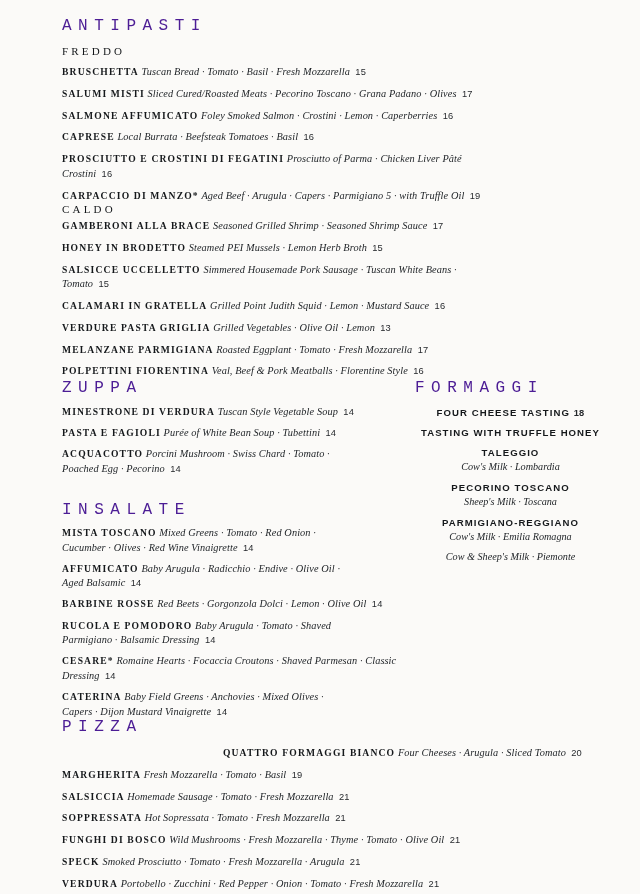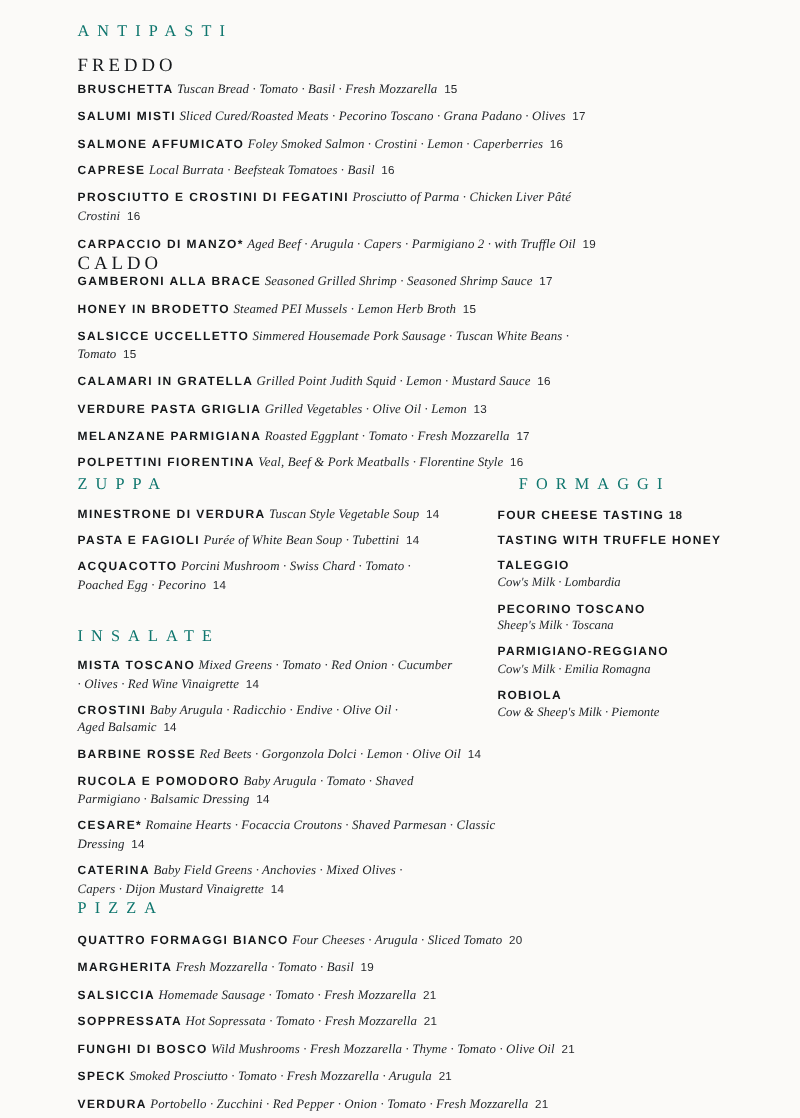--- a/index.html
+++ b/index.html
@@ -17,48 +17,48 @@
   .page {
     position: relative;
     width: 640px;
     height: 894px;
     padding: 0;
     box-sizing: border-box;
   }
 
   
   .section-title {
-    font-family: Liberation Serif, serif;
-    font-size: 13px;
+    font-family: Liberation Mono, monospace;
+    font-size: 16px;
     font-weight: 400;
     letter-spacing: 6.5px;
-    color: #0f766e;
+    color: #4c1d95;
     margin: 0;
     line-height: 1;
     white-space: nowrap;
   }
   .sub-title {
     font-family: "Liberation Serif", serif;
-    font-size: 15px;
+    font-size: 11px;
     font-weight: 400;
     letter-spacing: 3.2px;
     color: #14171a;
     margin: 0;
     line-height: 1;
   }
 
   
   .item {
     margin: 0;
     line-height: 1.42;
     font-size: 0;
     max-width: 430px;
   }
   .item-name {
-    font-family: Liberation Sans, sans-serif;
+    font-family: Liberation Serif, serif;
     font-size: 9.6px;
     font-weight: bold;
     letter-spacing: 1.15px;
     color: #15181b;
     white-space: nowrap;
   }
   .item-desc {
     font-family: "Liberation Serif", serif;
     font-style: italic;
     font-size: 10.3px;
@@ -75,21 +75,21 @@
 
   
   .blk { position: absolute; }
 
   
   .list-tight > .item { margin-bottom: 7.2px; }
   .list-wrap  > .item { margin-bottom: 6.5px; }
 
   
   .cheese {
-    text-align: left;
+    text-align: center;
     width: 225px;
     margin-bottom: 6px;
   }
   .cheese-name {
     font-family: "Liberation Sans", sans-serif;
     font-size: 9.6px;
     font-weight: bold;
     letter-spacing: 1.05px;
     color: #15181b;
     display: block;
@@ -134,21 +134,21 @@
     <div class="item">
       <span class="item-name">CAPRESE</span>
       <span class="item-desc">&nbsp;<span>Local Burrata · Beefsteak Tomatoes · Basil</span>&nbsp;&nbsp;<span class="item-price">16</span></span>
     </div>
     <div class="item">
       <span class="item-name">PROSCIUTTO E CROSTINI DI FEGATINI</span>
       <span class="item-desc">&nbsp;<span>Prosciutto of Parma · Chicken Liver Pâté Crostini</span>&nbsp;&nbsp;<span class="item-price">16</span></span>
     </div>
     <div class="item">
       <span class="item-name">CARPACCIO DI MANZO*</span>
-      <span class="item-desc">&nbsp;<span>Aged Beef · Arugula · Capers · Parmigiano 2 · with Truffle Oil</span>&nbsp;&nbsp;<span class="item-price">19</span></span>
+      <span class="item-desc">&nbsp;<span>Aged Beef · Arugula · Capers · Parmigiano 5 · with Truffle Oil</span>&nbsp;&nbsp;<span class="item-price">19</span></span>
     </div>
   </div>
 
   <div class="blk" style="left:62px; top:204px;">
     <div class="sub-title">CALDO</div>
   </div>
 
   <div class="blk list-tight" style="left:62px; top:219px; width:520px;">
     <div class="item">
       <span class="item-name">GAMBERONI ALLA BRACE</span>
@@ -216,36 +216,35 @@
     </div>
     <div class="cheese">
       <span class="cheese-name">PECORINO TOSCANO</span>
       <span class="cheese-desc">Sheep's Milk · Toscana</span>
     </div>
     <div class="cheese">
       <span class="cheese-name">PARMIGIANO-REGGIANO</span>
       <span class="cheese-desc">Cow's Milk · Emilia Romagna</span>
     </div>
     <div class="cheese">
-      <span class="cheese-name">ROBIOLA</span>
       <span class="cheese-desc">Cow &amp; Sheep's Milk · Piemonte</span>
     </div>
   </div>
 
   <div class="blk" style="left:62px; top:502px;">
     <div class="section-title">INSALATE</div>
   </div>
 
   <div class="blk list-wrap" style="left:62px; top:526px; width:340px;">
     <div class="item" style="max-width:300px;">
       <span class="item-name">MISTA TOSCANO</span>
       <span class="item-desc">&nbsp;<span>Mixed Greens · Tomato · Red Onion · Cucumber · Olives · Red Wine Vinaigrette</span>&nbsp;&nbsp;<span class="item-price">14</span></span>
     </div>
     <div class="item" style="max-width:280px;">
-      <span class="item-name">CROSTINI</span>
+      <span class="item-name">AFFUMICATO</span>
       <span class="item-desc">&nbsp;<span>Baby Arugula · Radicchio · Endive · Olive Oil · Aged Balsamic</span>&nbsp;&nbsp;<span class="item-price">14</span></span>
     </div>
     <div class="item" style="max-width:400px;">
       <span class="item-name">BARBINE ROSSE</span>
       <span class="item-desc">&nbsp;<span>Red Beets · Gorgonzola Dolci ·  Lemon · Olive Oil</span>&nbsp;&nbsp;<span class="item-price">14</span></span>
     </div>
     <div class="item" style="max-width:285px;">
       <span class="item-name">RUCOLA E POMODORO</span>
       <span class="item-desc">&nbsp;<span>Baby Arugula · Tomato · Shaved Parmigiano · Balsamic Dressing</span>&nbsp;&nbsp;<span class="item-price">14</span></span>
     </div>
@@ -257,21 +256,21 @@
       <span class="item-name">CATERINA</span>
       <span class="item-desc">&nbsp;<span>Baby Field Greens · Anchovies · Mixed Olives · Capers · Dijon Mustard Vinaigrette</span>&nbsp;&nbsp;<span class="item-price">14</span></span>
     </div>
   </div>
 
   <div class="blk" style="left:62px; top:719px;">
     <div class="section-title">PIZZA</div>
   </div>
 
   <div class="blk list-tight" style="left:62px; top:746px; width:520px;">
-    <div class="item" style="max-width:520px;">
+    <div class="item" style="max-width:520px;text-align:right;">
       <span class="item-name">QUATTRO FORMAGGI BIANCO</span>
       <span class="item-desc">&nbsp;<span>Four Cheeses · Arugula · Sliced Tomato</span>&nbsp;&nbsp;<span class="item-price">20</span></span>
     </div>
     <div class="item" style="max-width:520px;">
       <span class="item-name">MARGHERITA</span>
       <span class="item-desc">&nbsp;<span>Fresh Mozzarella · Tomato · Basil</span>&nbsp;&nbsp;<span class="item-price">19</span></span>
     </div>
     <div class="item" style="max-width:520px;">
       <span class="item-name">SALSICCIA</span>
       <span class="item-desc">&nbsp;<span>Homemade Sausage · Tomato · Fresh Mozzarella</span>&nbsp;&nbsp;<span class="item-price">21</span></span>

